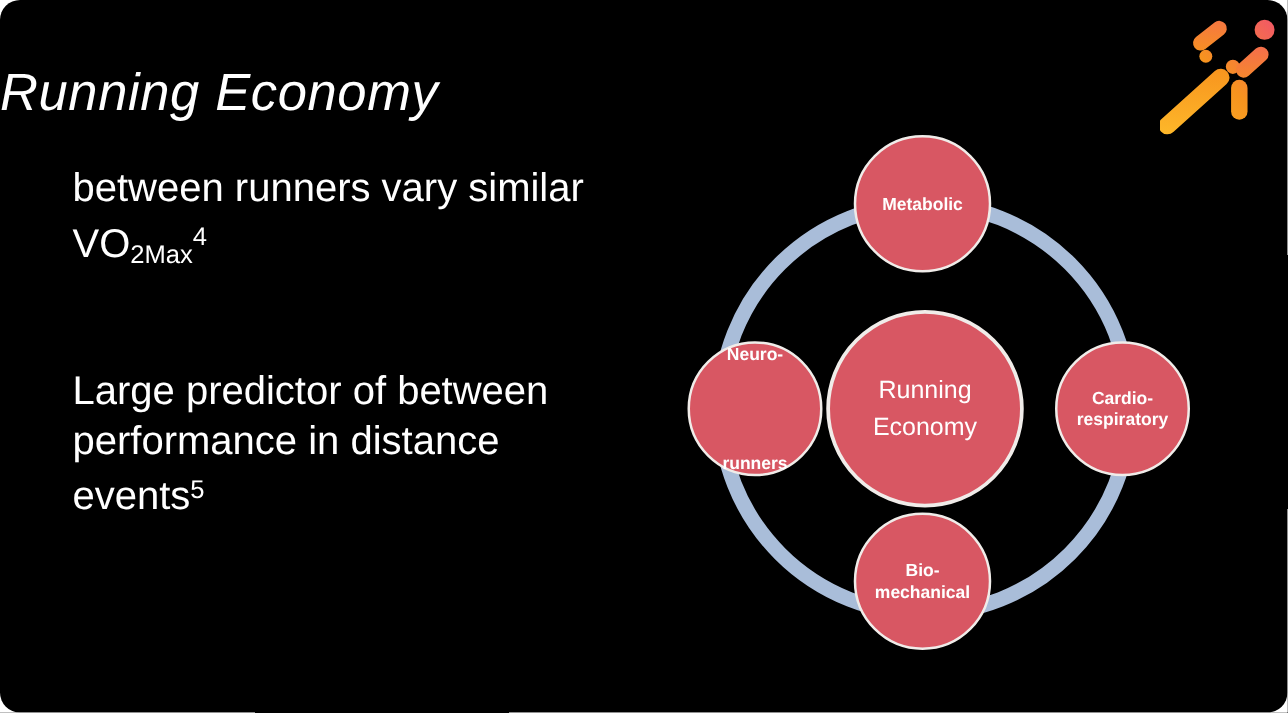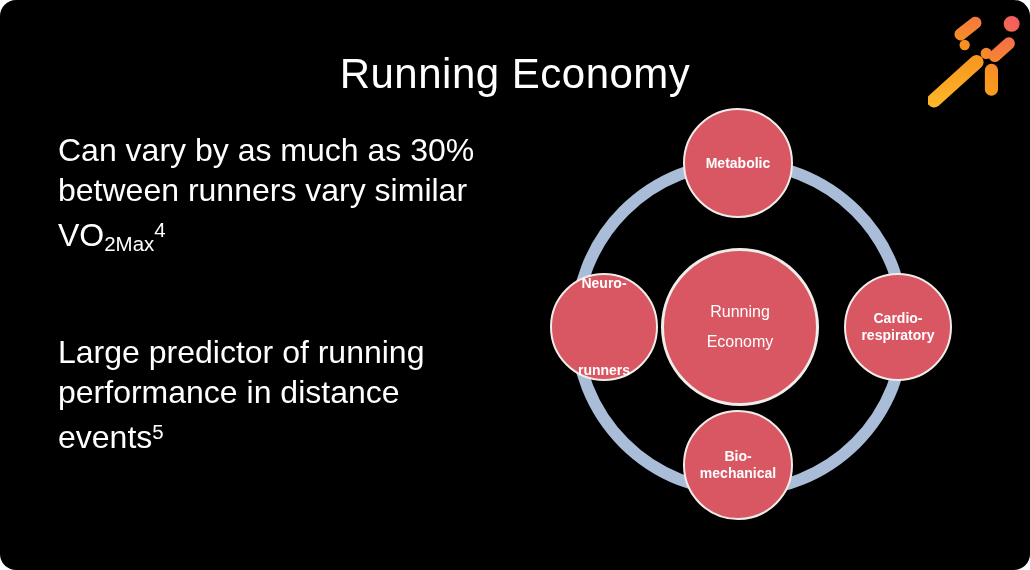--- a/index.html
+++ b/index.html
@@ -2,22 +2,22 @@
 <html style="--slide-bg: #000000; --text: #FFFFFF; --accent-red: #D85763; --node-border: #F0ECE9; --ring: #A9BDD9; --logo-orange: #FFBE2C; --logo-mid: #F7941E; --logo-coral: #F2556A;"><head>
 <meta charset="utf-8">
 <style>
   html,body{margin:0;padding:0;background:#ffffff;}
   .stage{position:relative;width:1030px;height:570px;font-family:"Liberation Sans",sans-serif;}
   .slide{
     position:absolute;left:0;top:0;width:1030px;height:570px;
     background:var(--slide-bg,#000);border-radius:16px;overflow:hidden;
   }
   .title{
-    position:absolute;top:50px;left:0;right:0;text-align:center;
-    color:var(--text,#fff);font-size:42px;font-weight:400;letter-spacing:0.5px;
+    position:absolute;top:50px;left:0;right:0;
+    color:var(--text,#fff);font-size:42px;font-weight:400;letter-spacing:0.5px;font-style:italic;
   }
   .body-text{
     position:absolute;left:58px;top:130px;width:500px;
     color:var(--text,#fff);font-size:32px;line-height:40px;
   }
   .body-text p{margin:0;}
   .body-text p.p2{margin-top:68px;}
   .body-text p.p3{margin-top:52px;}
   .bline{display:block;white-space:nowrap;}
   .body-text sub{font-size:0.64em;vertical-align:-0.25em;}
@@ -32,21 +32,21 @@
     position:absolute;border-radius:50%;
     background:var(--accent-red,#D85763);
     color:var(--text,#fff);
     display:flex;flex-direction:column;align-items:center;justify-content:center;
     text-align:center;
   }
   .node .nline{display:block;white-space:nowrap;}
   .node-center{
     left:661px;top:248px;width:152px;height:152px;
     border:3px solid var(--node-border,#F0ECE9);
-    font-size:16px;line-height:30px;
+    font-size:20px;line-height:30px;
   }
   .node-sat{
     border:2px solid var(--node-border,#F0ECE9);
     font-size:14px;line-height:17px;font-weight:bold;
   }
   .node-top{left:683px;top:108px;width:106px;height:106px;}
   .node-bottom{left:683px;top:410px;width:106px;height:106px;}
   .node-left{left:550px;top:273px;width:104px;height:104px;justify-content:space-between;}
   .node-right{left:844px;top:273px;width:104px;height:104px;}
 
@@ -55,26 +55,25 @@
 </head>
 <body>
 
 <div class="stage">
   <div class="slide">
 
     <div class="title">Running Economy</div>
 
     <div class="body-text">
       <p class="p1">
-        <span class="bline">Can vary by as much as 30%</span>
         <span class="bline">between runners vary similar</span>
         <span class="bline"><span>VO</span><sub>2Max</sub><sup>4</sup></span>
       </p>
       <p class="p2">
-        <span class="bline">Large predictor of running</span>
+        <span class="bline">Large predictor of between</span>
         <span class="bline">performance in distance</span>
         <span class="bline"><span>events</span><sup>5</sup></span>
       </p>
     </div>
 
     <div>
       <div class="ring"></div>
 
       <div class="node node-center">
         <span class="nline">Running</span>

